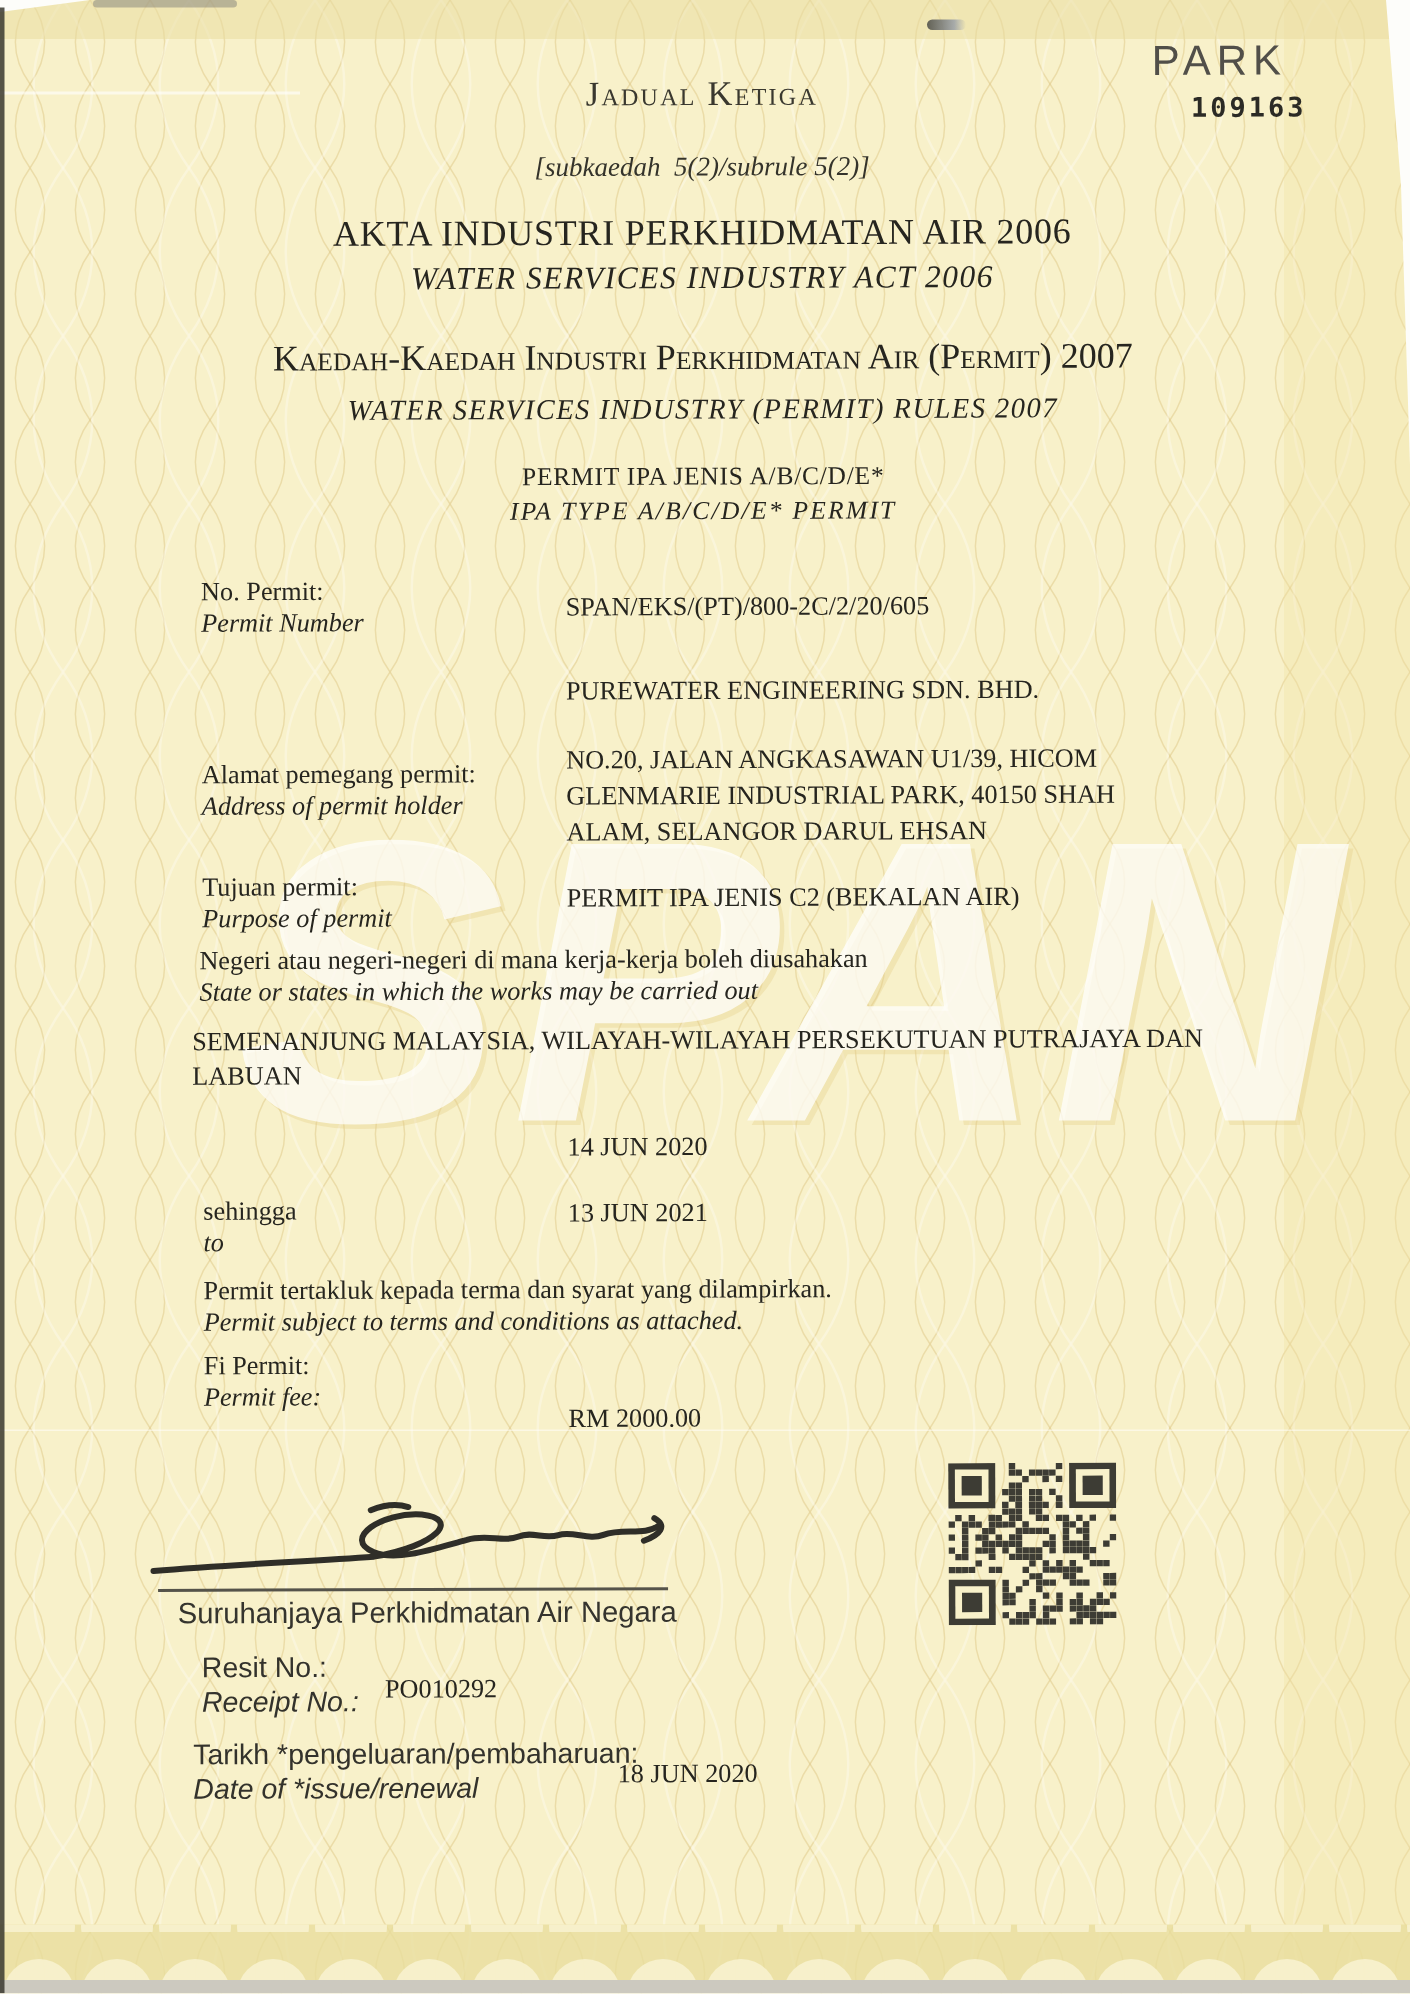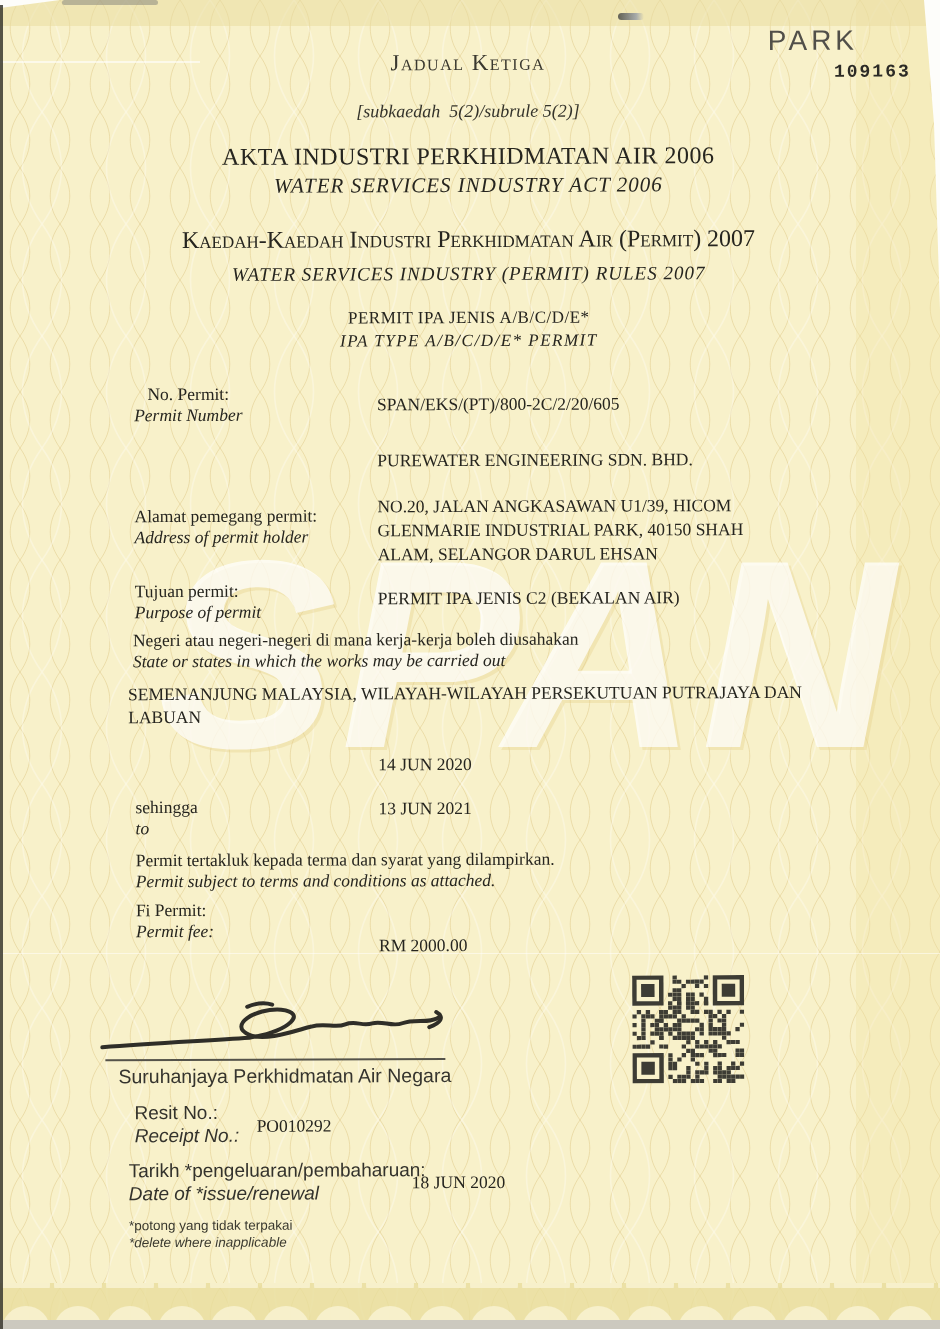--- a/index.html
+++ b/index.html
@@ -81,35 +81,35 @@
   <div class="smudge-a"></div>
   <div class="smudge-b"></div>
   <div class="scanline-a"></div>
   <div class="scanline-b"></div>
 
   <div class="watermark">SPAN</div>
 
   <div class="content">
 
     <div class="abs copy-type" style="left:770px;top:26px;">PARK</div>
-    <div class="abs serial" style="left:836px;top:63px;font-family:Liberation Mono, monospace;">109163</div>
+    <div class="abs serial" style="left:796px;top:63px;">109163</div>
 
     <div class="abs ctr schedule sc" style="top:50px;">Jadual Ketiga</div>
     <div class="abs ctr subrule it" style="top:101px;">[subkaedah  5(2)/subrule 5(2)]</div>
 
     <div class="abs ctr act-ms" style="top:143px;">AKTA INDUSTRI PERKHIDMATAN AIR 2006</div>
     <div class="abs ctr act-en it" style="top:173px;">WATER SERVICES INDUSTRY ACT 2006</div>
 
     <div class="abs ctr rules-ms sc" style="top:226px;">Kaedah-Kaedah Industri Perkhidmatan Air (Permit) 2007</div>
     <div class="abs ctr rules-en it" style="top:263px;">WATER SERVICES INDUSTRY (PERMIT) RULES 2007</div>
 
     <div class="abs ctr type-ms" style="top:308px;">PERMIT IPA JENIS A/B/C/D/E*</div>
     <div class="abs ctr type-en it" style="top:331px;">IPA TYPE A/B/C/D/E* PERMIT</div>
 
-    <div class="abs lbl" style="left:135px;top:383px;text-align:center;">
+    <div class="abs lbl" style="left:135px;top:383px;">
       <div>No. Permit:</div>
       <div class="it">Permit Number</div>
     </div>
     <div class="abs val" style="left:378px;top:392px;">SPAN/EKS/(PT)/800-2C/2/20/605</div>
 
     <div class="abs val" style="left:378px;top:448px;">PUREWATER ENGINEERING SDN. BHD.</div>
 
     <div class="abs lbl" style="left:135px;top:505px;">
       <div>Alamat pemegang permit:</div>
       <div class="it">Address of permit holder</div>
@@ -388,19 +388,15 @@
       <div class="it">Receipt No.:</div>
     </div>
     <div class="abs val" style="left:255px;top:1113px;">PO010292</div>
 
     <div class="abs f-lbl sans" style="left:127px;top:1158px;">
       <div>Tarikh *pengeluaran/pembaharuan:</div>
       <div class="it">Date of *issue/renewal</div>
     </div>
     <div class="abs val" style="left:410px;top:1170px;">18 JUN 2020</div>
 
-    <div class="abs f-note sans" style="left:127px;top:1216px;">
-      <div>*potong yang tidak terpakai</div>
-      <div class="it">*delete where inapplicable</div>
-    </div>
 
   </div>
 </div>
 
 </body></html>

